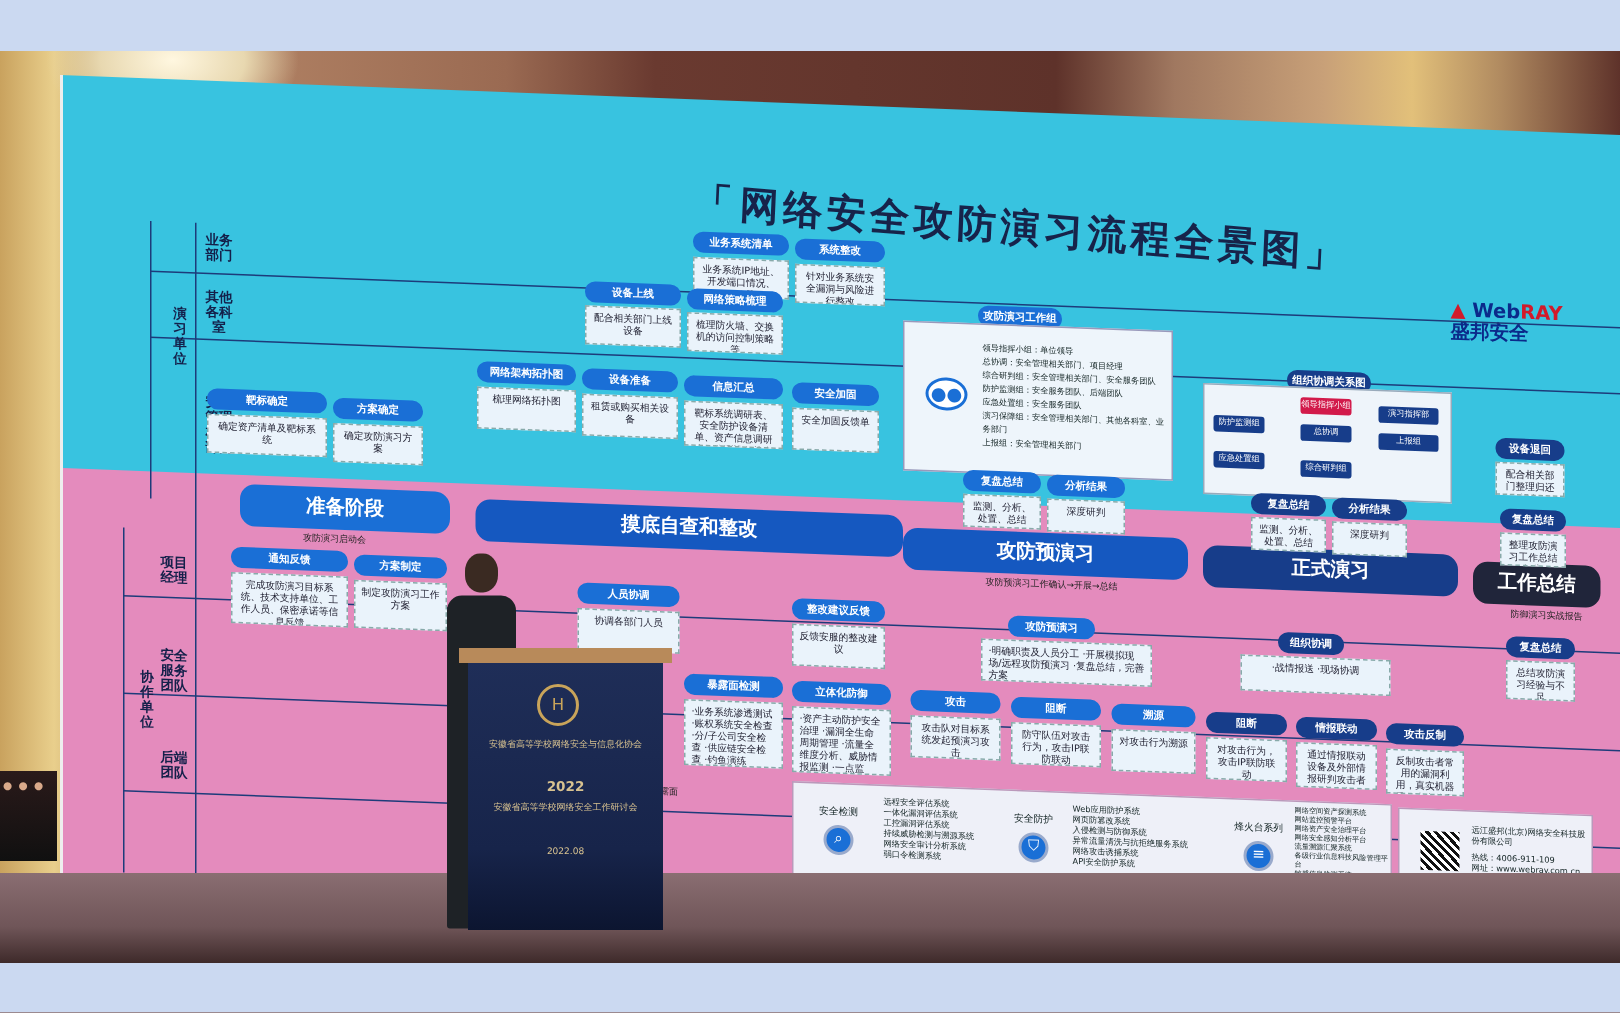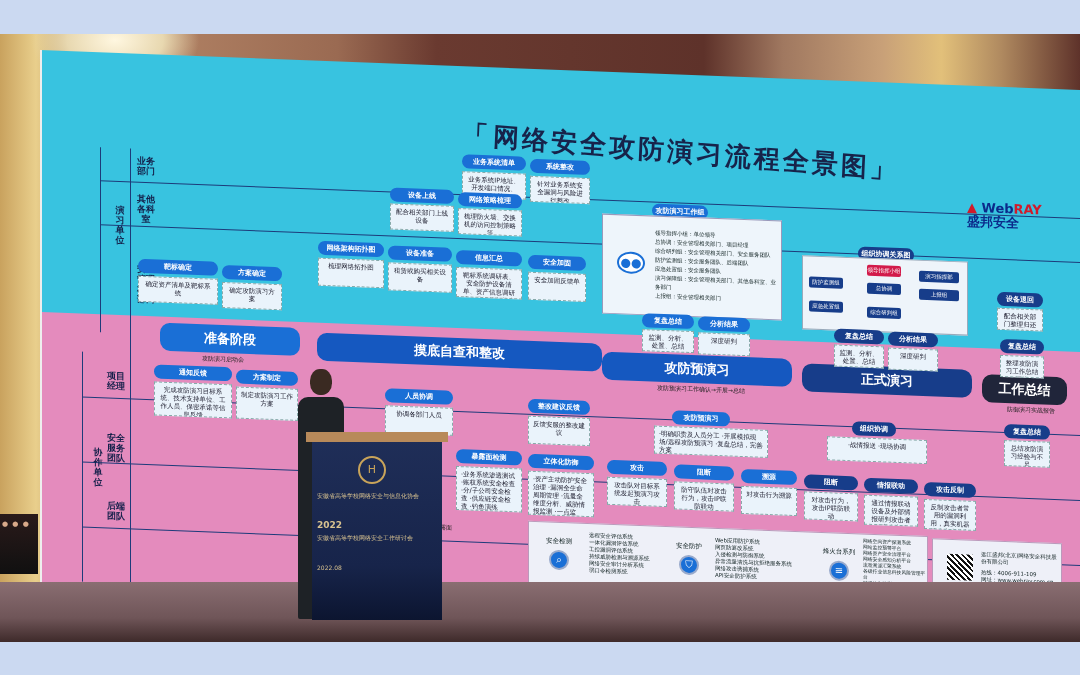--- a/index.html
+++ b/index.html
@@ -39,21 +39,21 @@
 .cat{position:absolute;font-size:6.5px;color:#122;text-align:center}
 .cicon{width:20px;height:20px;border-radius:50%;background:#1a6fd6;border:2px solid #9ac;margin:4px auto 0;color:#fff;font-size:10px;line-height:16px}
 .clist{position:absolute;font-size:5.5px;line-height:7px;color:#122}
 .qr{position:absolute;width:26px;height:26px;background:repeating-linear-gradient(45deg,#111 0 2px,#fff 2px 4px)}
 .speaker{position:absolute;left:298px;top:335px;width:46px;height:250px}
 .head{position:absolute;left:12px;top:0;width:22px;height:26px;border-radius:45%;background:#3a2a22}
 .body{position:absolute;left:0;top:28px;width:46px;height:222px;background:#1e2226;border-radius:10px 10px 2px 2px}
 .podium{position:absolute;left:312px;top:440px;width:130px;height:180px;background:linear-gradient(180deg,#1f2e58,#17244a 70%,#0c1530)}
 .podium .cap{position:absolute;left:-6px;top:-8px;width:142px;height:10px;background:#b88a5a}
 .emb{position:absolute;left:46px;top:16px;width:28px;height:28px;border-radius:50%;border:2px solid #c9a45a;color:#c9a45a;font-size:11px;text-align:center;line-height:24px}
-.ptxt{position:absolute;color:#d8c290;font-size:6px;text-align:left;width:120px;left:5px}
+.ptxt{position:absolute;color:#d8c290;font-size:6px;text-align:center;width:120px;left:5px}
 .ptxt.year{font-size:9px;font-weight:bold}
 .audience{position:absolute;left:0;top:480px;width:38px;height:60px;background:linear-gradient(180deg,#2a1a1a,#101010)}
 .dots{position:absolute;left:2px;top:486px;font-size:7px;color:#d9a98a;letter-spacing:1px}
 </style>
 </head>
 <body>
 
 <div class="photo">
   <div class="wall l"></div>
   <div class="wall mid"></div>

